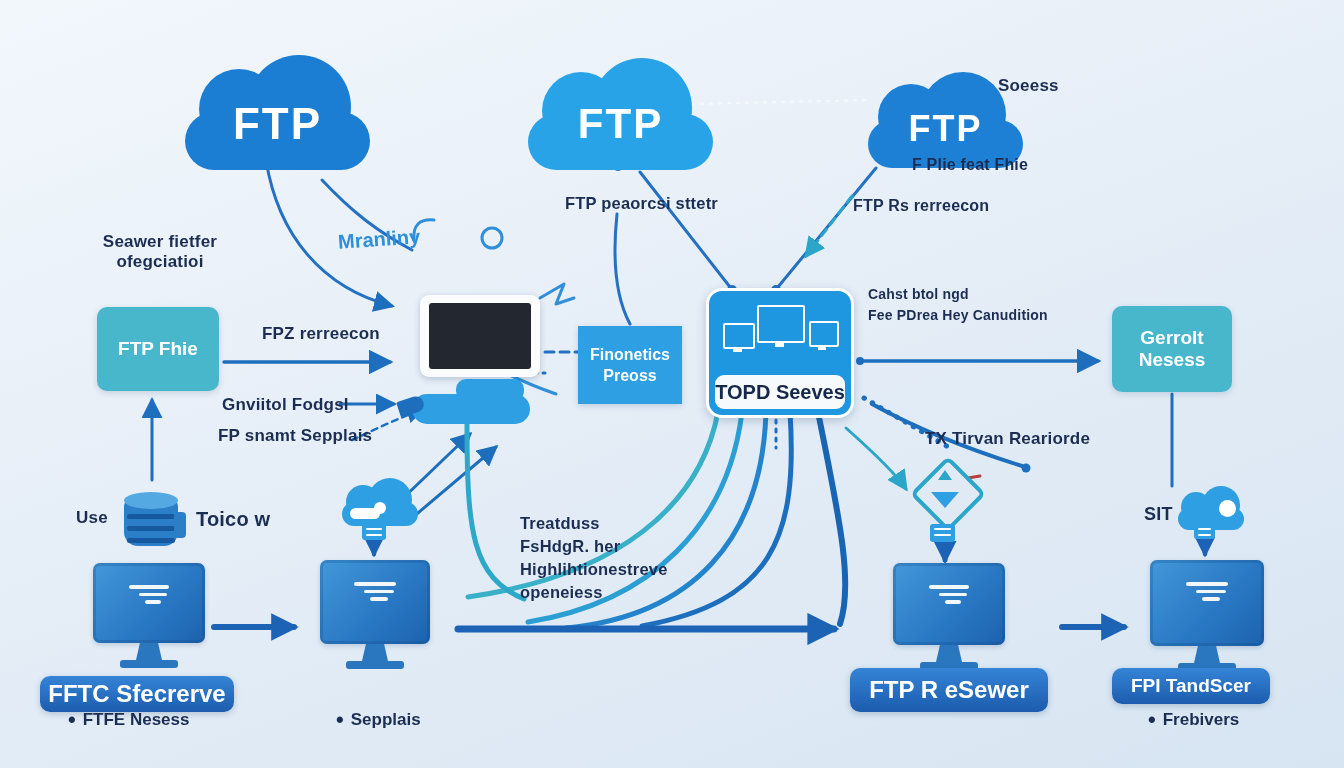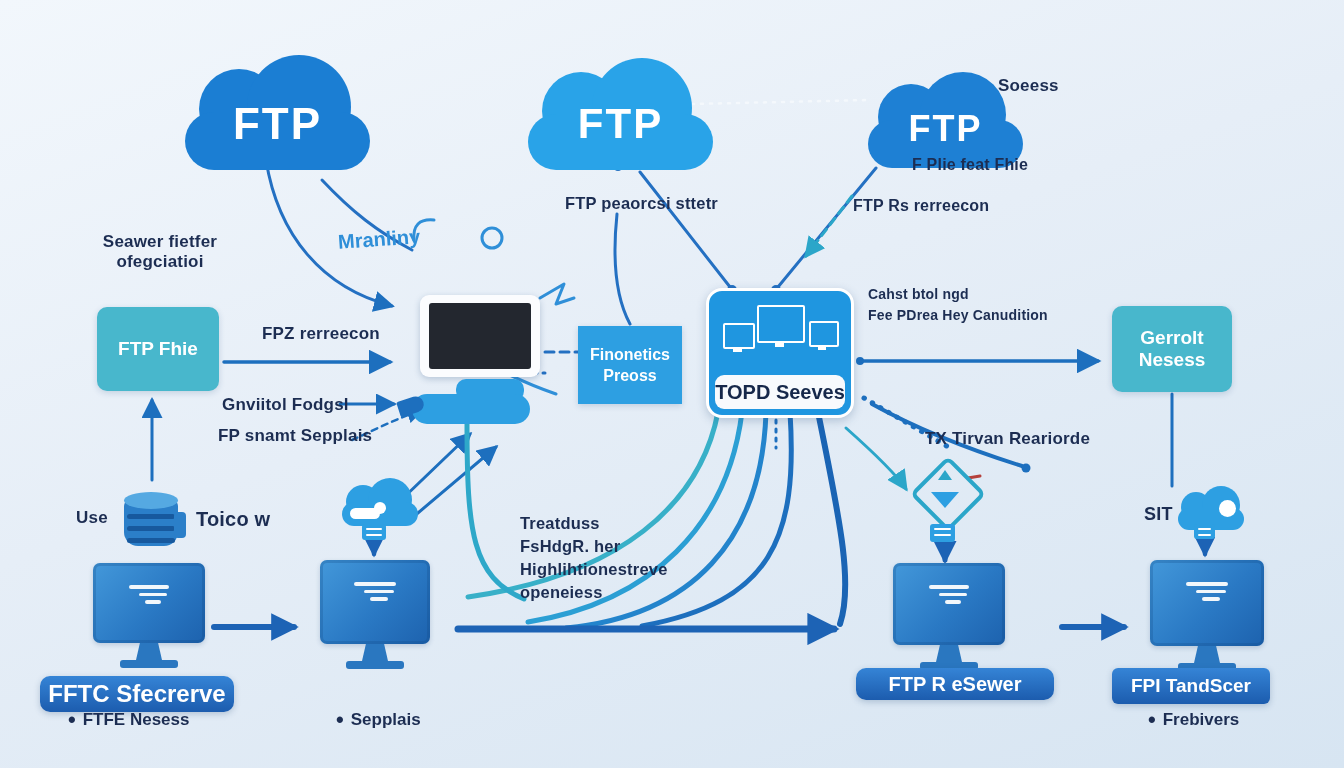--- a/index.html
+++ b/index.html
@@ -296,32 +296,32 @@
     <div class="mon-screen" style="width:112px;height:82px;">
       <div class="mon-lines">
         <div style="width:40px;"></div>
           <div style="width:28px;margin-right:2px;"></div>
           <div style="width:16px;margin-right:8px;"></div>
       </div>
     </div>
     <div class="mon-neck"></div>
     <div class="mon-base"></div>
   </div>
-  <div class="label-bar" style="left:850px;top:668px;width:198px;height:32px;font-size:20px;margin-left:6px;">FTP R eSewer</div>
+  <div class="label-bar" style="left:850px;top:668px;width:198px;height:44px;font-size:24px;">FTP R eSewer</div>
 
   <div class="monitor" style="left:1150px;top:560px;">
     <div class="mon-screen" style="width:114px;height:86px;">
       <div class="mon-lines">
         <div style="width:42px;"></div>
           <div style="width:30px;margin-right:2px;"></div>
           <div style="width:18px;margin-right:8px;"></div>
       </div>
     </div>
     <div class="mon-neck"></div>
     <div class="mon-base"></div>
   </div>
-  <div class="label-bar" style="left:1112px;top:668px;width:158px;height:36px;font-size:19px;border-radius:6px;">FPI TandScer</div>
+  <div class="label-bar" style="left:1112px;top:668px;width:158px;height:36px;font-size:19px;">FPI TandScer</div>
   <div class="bullet-item" style="left:1148px;top:710px;font-size:17px;">
     <span class="bullet-dot">•</span>
     <span>Frebivers</span>
   </div>
 
 </div>
 
 </body></html>

